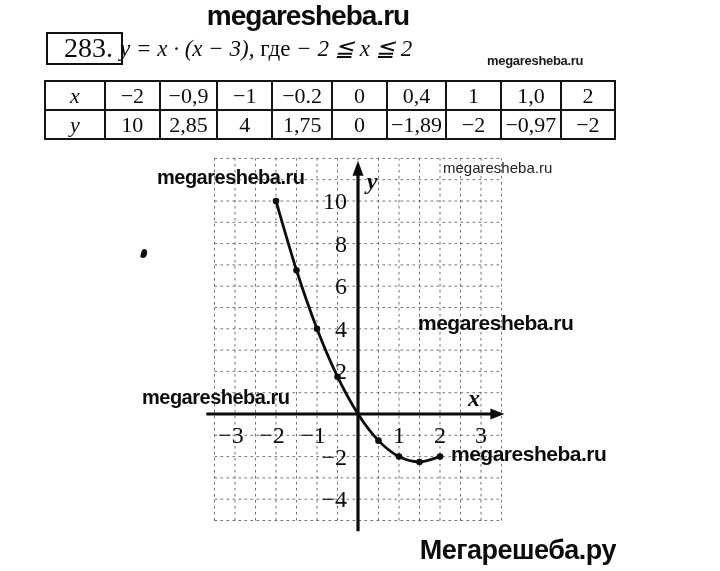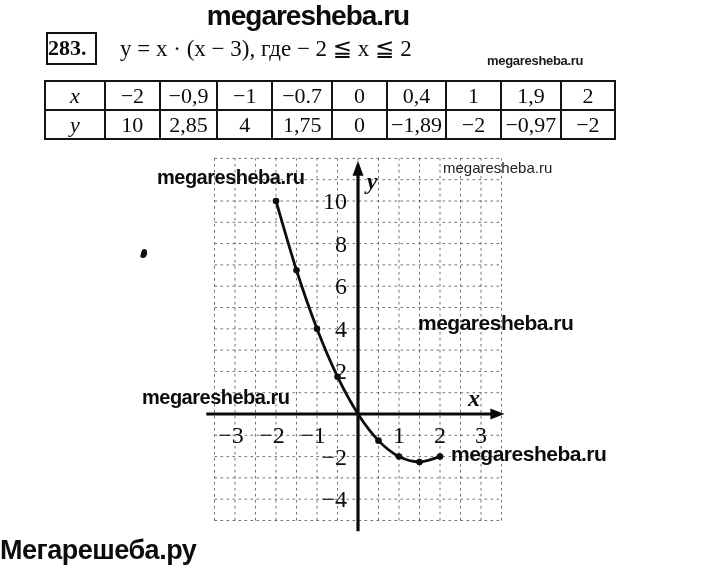--- a/index.html
+++ b/index.html
@@ -2,26 +2,26 @@
 <html><head>
 <meta charset="utf-8">
 <style>
   html,body{margin:0;padding:0;background:#fff;}
   #page{position:relative;width:616px;height:571px;background:#fff;overflow:hidden;
         font-family:"Liberation Serif","DejaVu Serif",serif;color:#0c0c0c;}
   .abs{position:absolute;}
   
   .wm-sans{font-family:"Liberation Sans","DejaVu Sans",sans-serif;color:#0c0c0c;white-space:nowrap;}
   #top-title{top:0px;left:0;right:0;text-align:center;font-size:28px;font-weight:700;letter-spacing:-1px;}
-  #footer-title{top:535px;left:0;right:0;text-align:left;font-size:27px;font-weight:700;letter-spacing:-0.5px;}
+  #footer-title{top:535px;left:0;right:0;text-align:right;font-size:27px;font-weight:700;letter-spacing:-0.5px;}
   
-  #problem-number{left:46px;top:32px;border:2.5px solid #111;padding:1px 8px 2px 0;
-                  font-weight:700;font-size:22px;line-height:26px;}
+  #problem-number{left:46px;top:32px;border:2.5px solid #111;padding:1px 8px 2px 16px;
+                  font-weight:400;font-size:28px;line-height:26px;}
   #formula-line{left:120px;top:35px;font-size:23px;white-space:nowrap;}
-  .math-it{}
+  .math-it{font-style:italic;}
   #formula-watermark{left:487px;top:53px;font-size:13px;font-weight:600;letter-spacing:-0.3px;color:#1a1a1a;}
   
   #values-table{left:44px;top:80px;}
   #values-table table{border-collapse:collapse;table-layout:fixed;}
   #values-table td{border:2.4px solid #141414;height:27px;text-align:center;vertical-align:middle;
                    font-size:22px;padding:0;line-height:1;}
   #values-table td.hdr{font-style:italic;}
   
   #graph-wrap{left:140px;top:152px;width:380px;height:386px;}
   .grid-line{stroke:#454545;stroke-width:0.9;stroke-dasharray:2.6 3.4;opacity:0.85;}
@@ -70,25 +70,25 @@
           <col style="width:60px">
         <col style="width:61px">
           <col style="width:59px">
       </colgroup>
       <tbody>
           <tr>
         <td class="hdr">x</td>
         <td>−2</td>
         <td>−0,9</td>
         <td>−1</td>
-        <td>−0.7</td>
+        <td>−0.2</td>
         <td>0</td>
         <td>0,4</td>
         <td>1</td>
-        <td>1,9</td>
+        <td>1,0</td>
         <td>2</td>
       </tr>
       <tr>
         <td class="hdr">y</td>
         <td>10</td>
         <td>2,85</td>
         <td>4</td>
         <td>1,75</td>
         <td>0</td>
         <td>−1,89</td>

